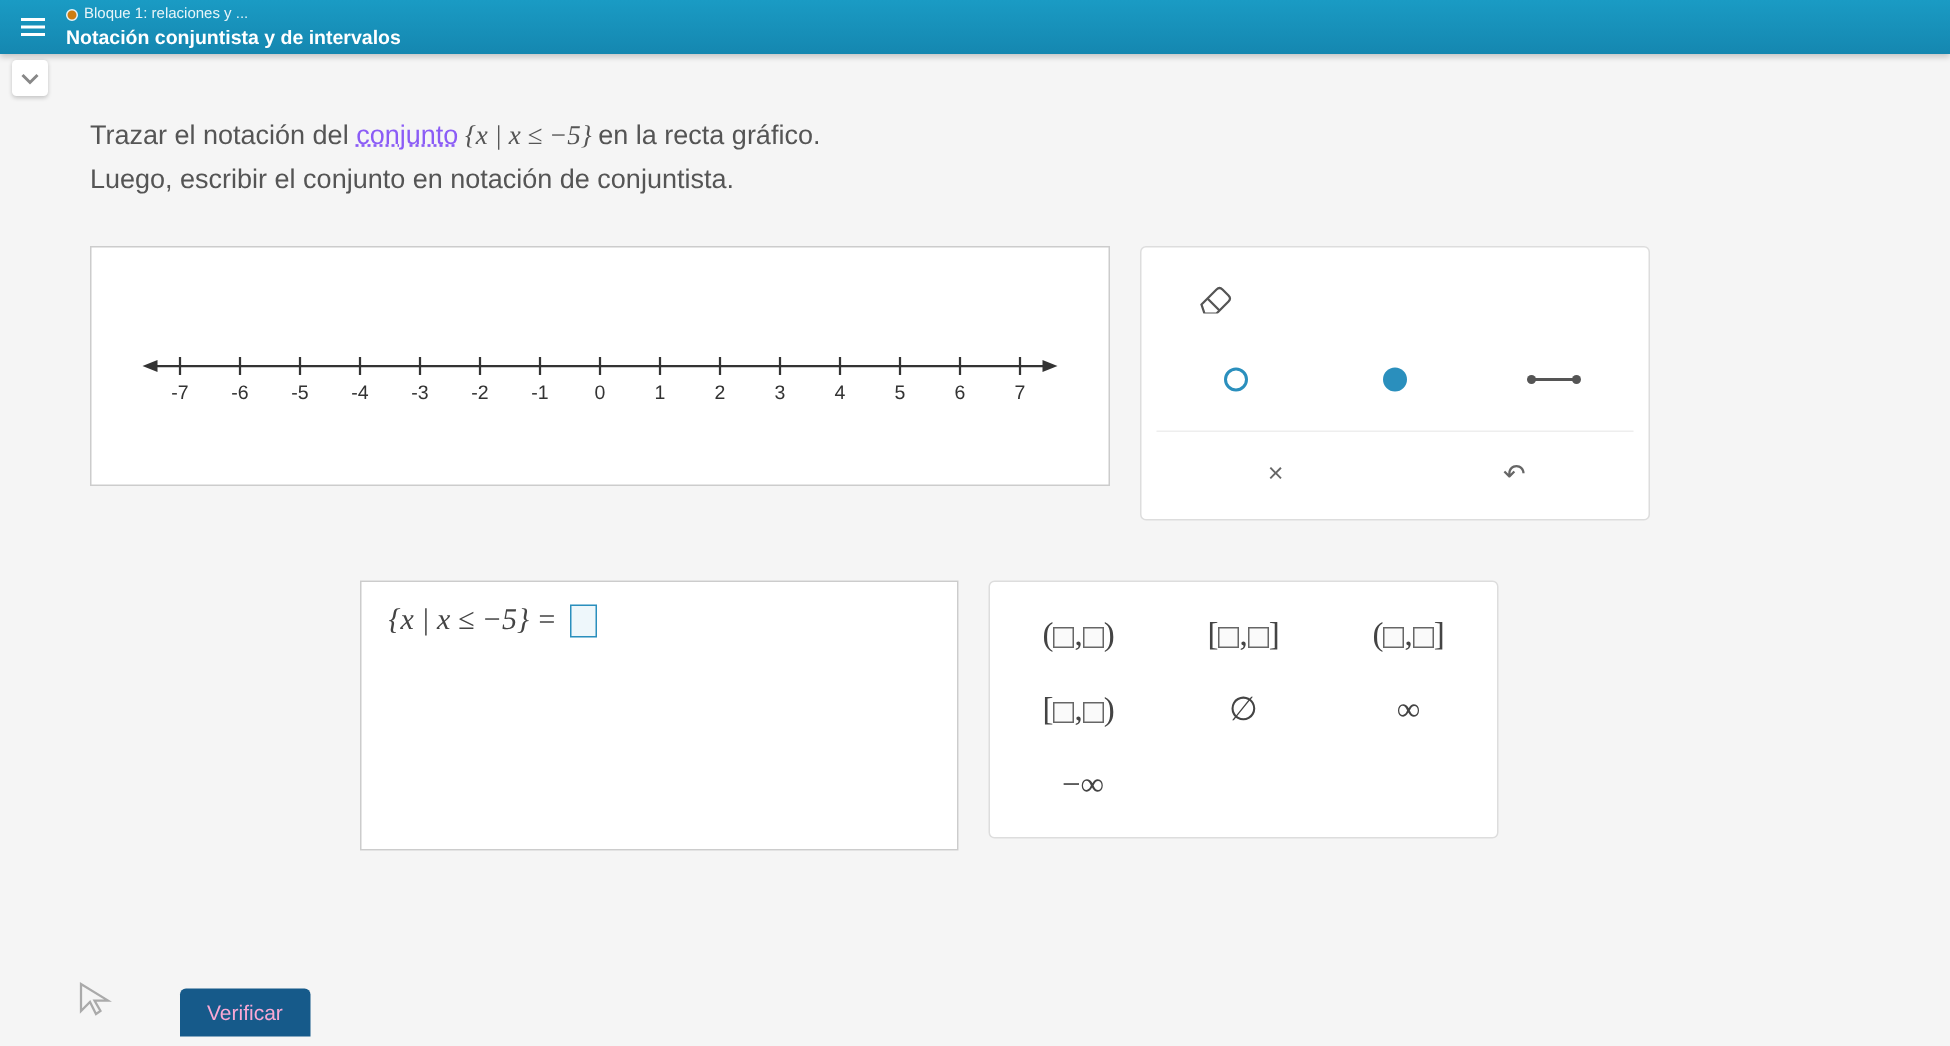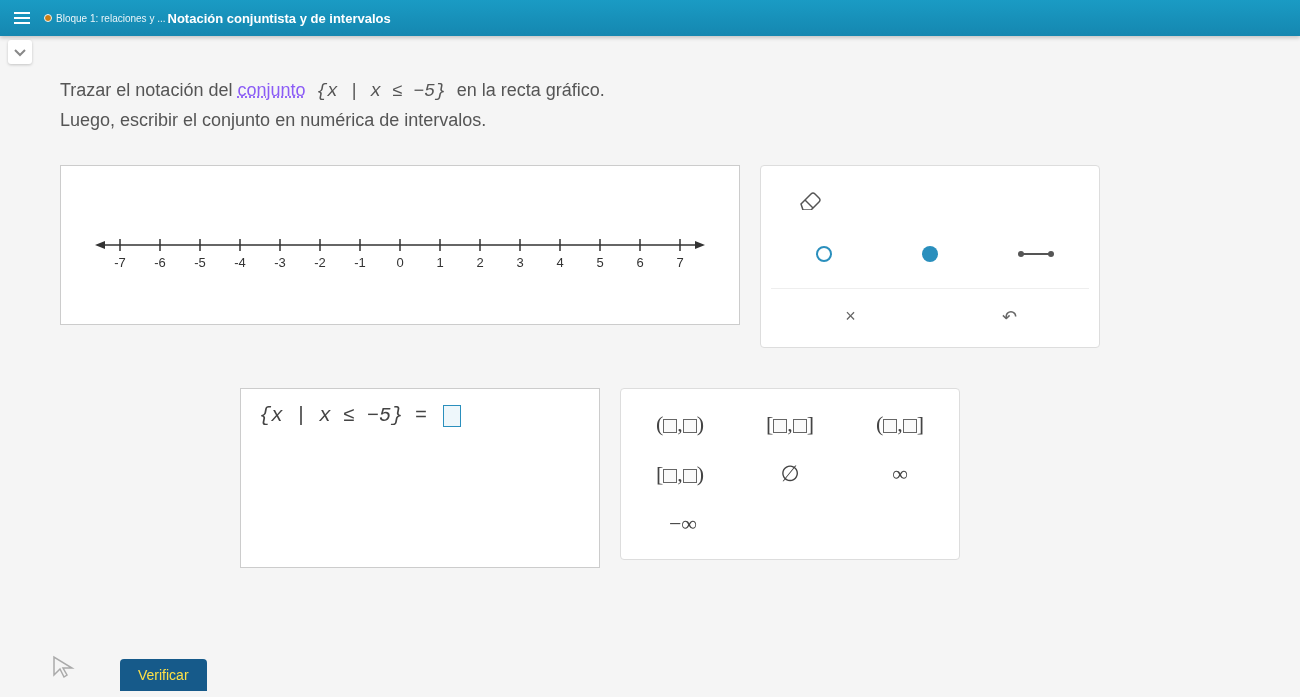--- a/index.html
+++ b/index.html
@@ -23,21 +23,21 @@
       box-shadow: 0 2px 4px rgba(0,0,0,0.2);
     }
     .hamburger {
       display: flex; flex-direction: column; gap: 3px; cursor: pointer;
       padding: 4px;
     }
     .hamburger span {
       width: 16px; height: 2px; background: #fff; display: block;
     }
     .crumb {
-      display: flex; flex-direction: row; gap: 2px;
+      display: flex; flex-direction: column; gap: 2px;
     }
     .crumb .line1 { font-size: 10px; opacity: 0.9; display: flex; align-items: center; gap: 4px;}
     .crumb .line2 { font-size: 13px; font-weight: 700; }
     .status-dot {
       width: 8px; height: 8px; border-radius: 50%; background: #e07b00; border: 1px solid #fff; display:inline-block;
     }
     .chev-wrap {
       position: absolute;
       top: 40px; left: 8px;
       width: 24px; height: 24px;
@@ -51,21 +51,21 @@
     }
     .prompt {
       font-size: 18px;
       color: #555;
       line-height: 1.6;
     }
     .prompt .link {
       color: #8b5cf6; text-decoration: underline dotted; cursor: pointer;
     }
     .math {
-      font-family: Liberation Mono, monospace;
+      font-family: Liberation Serif, serif;
       font-style: italic;
     }
     .row1 {
       display: flex;
       gap: 20px;
       margin-top: 30px;
       align-items: flex-start;
     }
     .number-line-panel {
       border: 1px solid #ccc;
@@ -110,21 +110,21 @@
     .row2 {
       display: flex;
       gap: 20px;
       margin-top: 40px;
       align-items: flex-start;
       padding-left: 180px;
     }
     .answer-panel {
       border: 1px solid #ccc;
       background: #fff;
-      width: 360px;
+      width: 399px;
       min-height: 180px;
       padding: 14px 18px;
       font-size: 20px;
       font-family: "Times New Roman", serif;
     }
     .answer-slot {
       display:inline-block; width: 18px; height: 22px; border:1px solid #2a8fbd; vertical-align: middle; margin-left:4px;
       background:#eef7fb;
     }
     .sym-panel {
@@ -142,21 +142,21 @@
       font-size: 22px; color:#444; cursor:pointer; padding:4px 8px; border-radius:3px;
       min-width: 80px; text-align:center;
     }
     .slot-glyph {
       display:inline-block; width:14px; height:14px; border:1px solid #666; vertical-align:-2px; background:#fafafa;
     }
     .footer {
       position:absolute; bottom:6px; left:120px;
     }
     .verify-btn {
-      background:#165a8a; color:#fde047; border:none; padding:8px 18px; border-radius:4px 4px 0 0;
+      background:#165a8a; color:#f9a8d4; border:none; padding:8px 18px; border-radius:4px 4px 0 0;
       font-size:14px; cursor:pointer;
     }
     .cursor-icon {
       position:absolute; bottom:12px; left:50px; color:#888;
     }
   </style>
 </head>
 <body>
 
 <div class="topbar">
@@ -176,21 +176,21 @@
 
 <div class="chev-wrap">
   <svg width="14" height="14" viewBox="0 0 14 14">
       <path d="M2 5 L7 10 L12 5" stroke="#888" stroke-width="2" fill="none"></path>
     </svg>
 </div>
 
 <div class="content">
   <p class="prompt">
     <span>Trazar el notación del </span><span class="link">conjunto</span><span class="math"> {x | x ≤ −5} </span><span>en la recta gráfico.</span><br>
-    <span>Luego, escribir el conjunto en numérica de intervalos.</span>
+    <span>Luego, escribir el conjunto en notación de conjuntista.</span>
   </p>
 
   <div class="row1">
     <div class="number-line-panel">
       <svg class="numberline-svg" viewBox="0 0 620 80">
         <line x1="10" y1="40" x2="610" y2="40" stroke="#333" stroke-width="1.5"></line>
         <polygon points="5,40 15,36 15,44" fill="#333"></polygon>
         <polygon points="615,40 605,36 605,44" fill="#333"></polygon>
 
         <g id="ticks">

